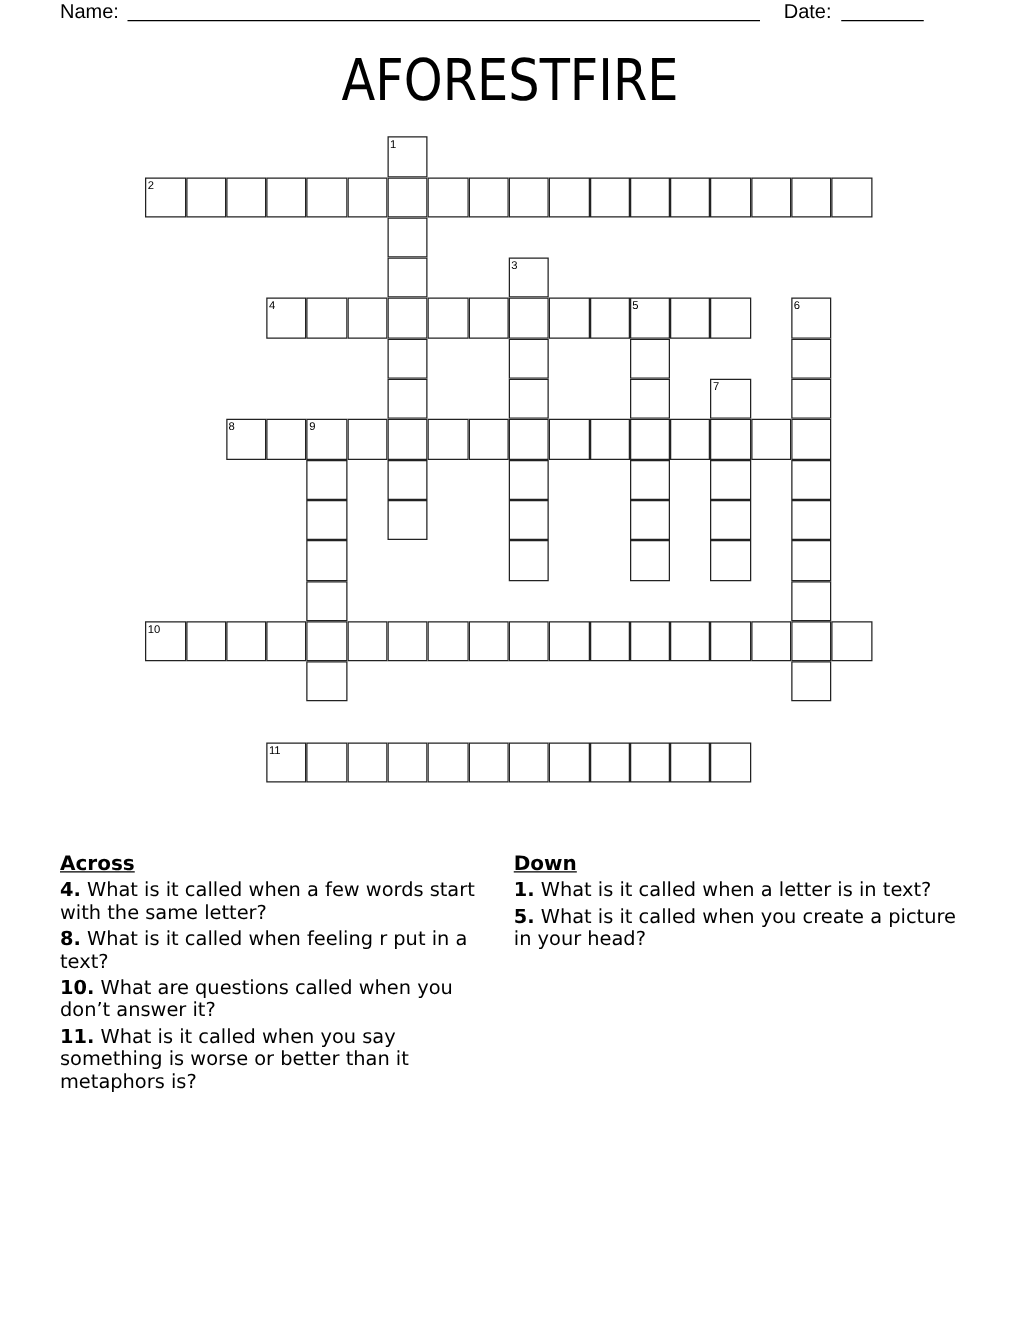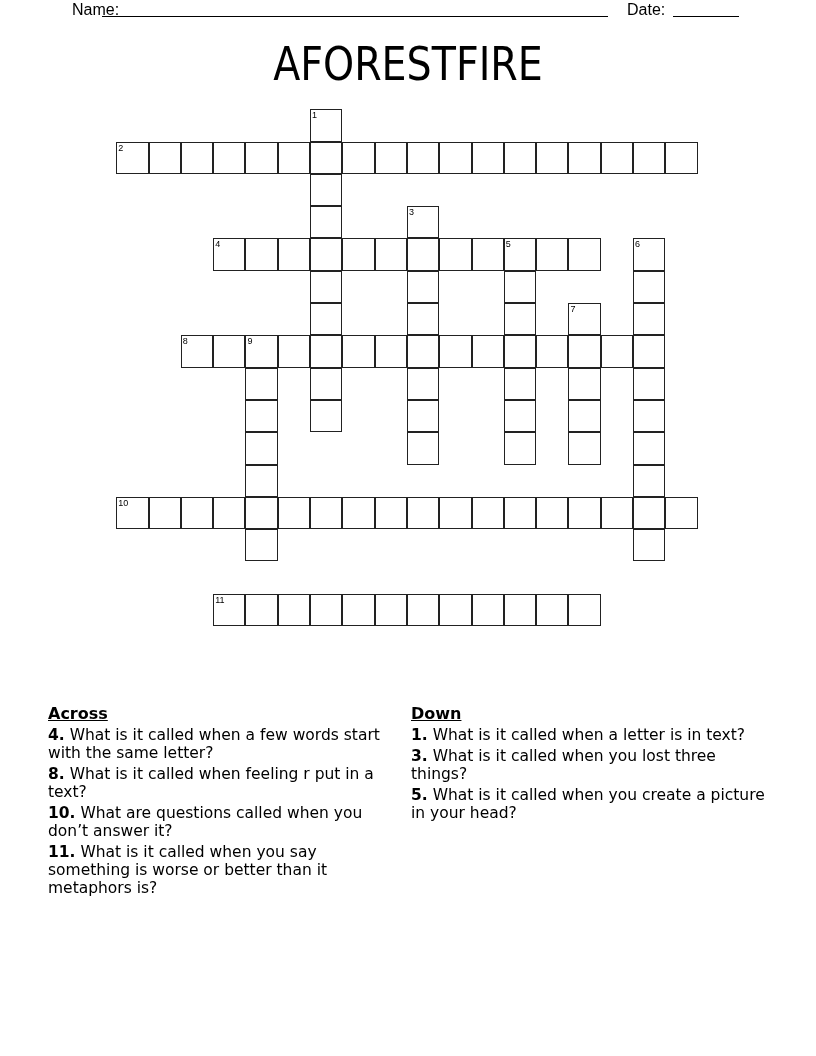--- a/index.html
+++ b/index.html
@@ -1,26 +1,26 @@
 <!DOCTYPE html>
 <html><head>
 <meta charset="utf-8">
 <style>
   html, body { margin:0; padding:0; background:#fff; }
   body { width:816px; height:1056px; position:relative; overflow:hidden; font-family:"DejaVu Sans", sans-serif; color:#000; }
   .hdr { position:absolute; top:0; font-family:"Liberation Sans", sans-serif; font-size:16px; line-height:20px; }
-  #name-label { left:48px;margin-left:24px; }
+  #name-label { left:48px; }
   #name-line { position:absolute; left:102px; top:16px; width:506px; border-bottom:1px solid #000; }
   #date-label { left:627px; }
   #date-line { position:absolute; left:673px; top:16px; width:66px; border-bottom:1px solid #000; }
   #title { position:absolute; top:34px; left:0; width:816px; text-align:center; font-family:"DejaVu Sans", sans-serif; font-size:46px; line-height:60px; transform:scaleX(0.86); transform-origin:center; }
   #grid { position:absolute; left:117px; top:110px; width:582px; height:518px; }
   .cell { position:absolute; width:32.3px; height:32.3px; box-sizing:border-box; border:1.5px solid #222; background:#fff; margin-left:-0.75px; margin-top:-0.75px; }
   .cell .num { position:absolute; left:1px; top:0px; font-family:"Liberation Sans", sans-serif; font-size:9px; line-height:10px; }
-  .clues { position:absolute; top:704px; font-size:15.5px; line-height:18px; }
+  .clues { position:absolute; top:681px; font-size:15.5px; line-height:18px; }
   #across { left:48px; width:345px; }
   #down { left:411px; width:360px; }
   .clues h3 { margin:0 0 2px 0; font-size:16px; font-weight:bold; text-decoration:underline; line-height:20px; }
   .clue { margin:0 0 3px 0; }
   .clue b { font-weight:bold; }
 </style>
 </head>
 <body>
 
 <div class="hdr" id="name-label">Name:</div>
@@ -171,16 +171,15 @@
       <div class="clue"><b>4.</b> <span>What is it called when a few words start with the same letter?</span></div>
       <div class="clue"><b>8.</b> <span>What is it called when feeling r put in a text?</span></div>
       <div class="clue"><b>10.</b> <span>What are questions called when you don’t answer it?</span></div>
       <div class="clue"><b>11.</b> <span>What is it called when you say something is worse or better than it metaphors is?</span></div>
     </div>
 </div>
 <div class="clues" id="down">
   <h3>Down</h3>
   <div class="list">
       <div class="clue"><b>1.</b> <span>What is it called when a letter is in text?</span></div>
-      <div class="clue"><b>3.</b> <span>What is it called when you lost three things?</span></div>
       <div class="clue"><b>5.</b> <span>What is it called when you create a picture in your head?</span></div>
     </div>
 </div>
 
 </body></html>

